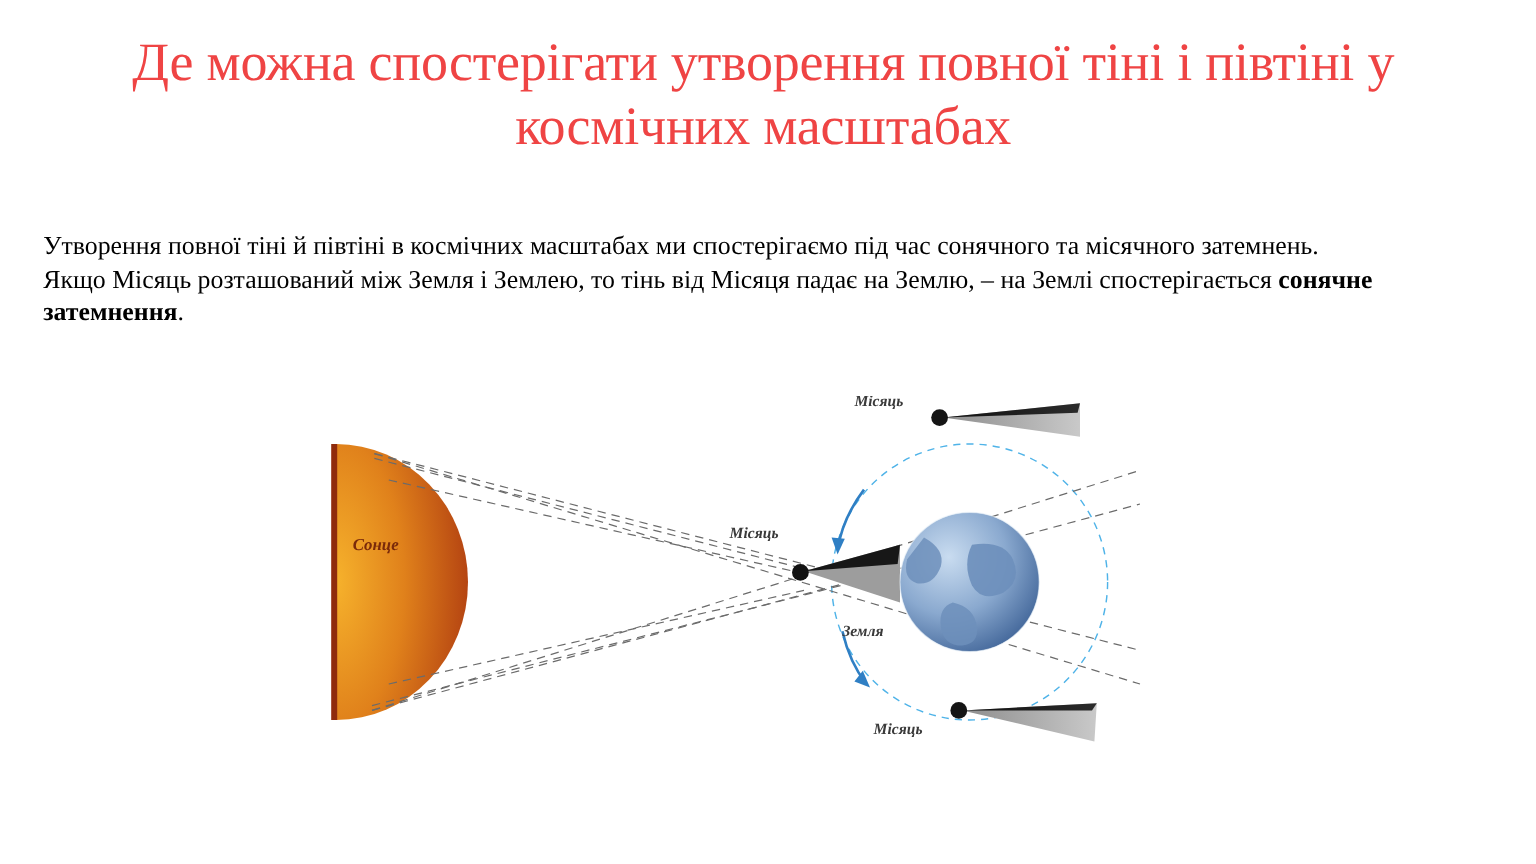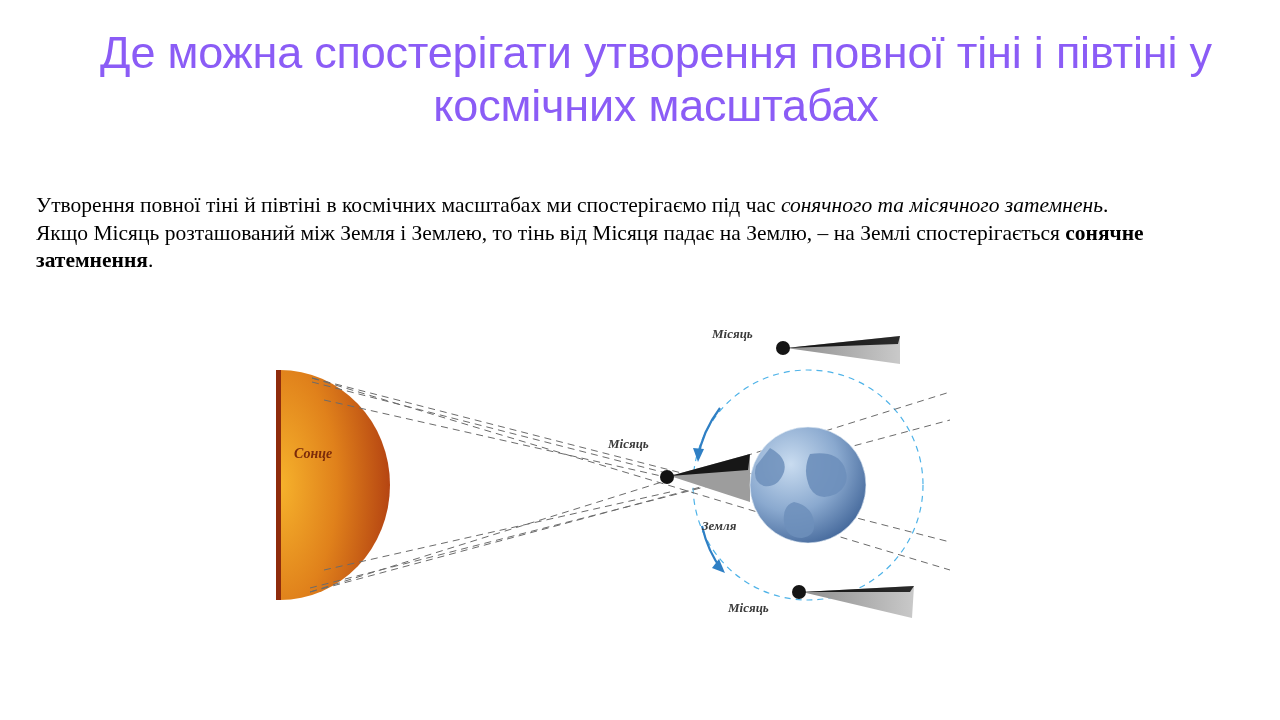--- a/index.html
+++ b/index.html
@@ -15,46 +15,45 @@
     color: #000000;
   }
   .slide {
     position: relative;
     width: 1280px;
     height: 720px;
     box-sizing: border-box;
   }
   .title {
     position: absolute;
-    left: 52px;
+    left: 32px;
     top: 26px;
     width: 1208px;
     text-align: center;
-    font-family: Liberation Sans, sans-serif;
+    font-family: Liberation Serif, serif;
     font-size: 45px;
     line-height: 1.18;
     font-weight: 400;
-    color: #8b5cf6;
+    color: #ef4444;
     letter-spacing: -0.2px;
   }
   .body-text {
     position: absolute;
     left: 36px;
     top: 192px;
     width: 1216px;
     font-family: "Liberation Serif", serif;
     font-size: 21.5px;
     line-height: 1.28;
     color: #000000;
   }
   .body-text p {
     margin: 0;
   }
   .body-text .it {
-    font-style: italic;
   }
   .body-text .bold {
     font-weight: bold;
   }
   .figure {
     position: absolute;
     left: 250px;
     top: 330px;
     width: 760px;
     height: 300px;

